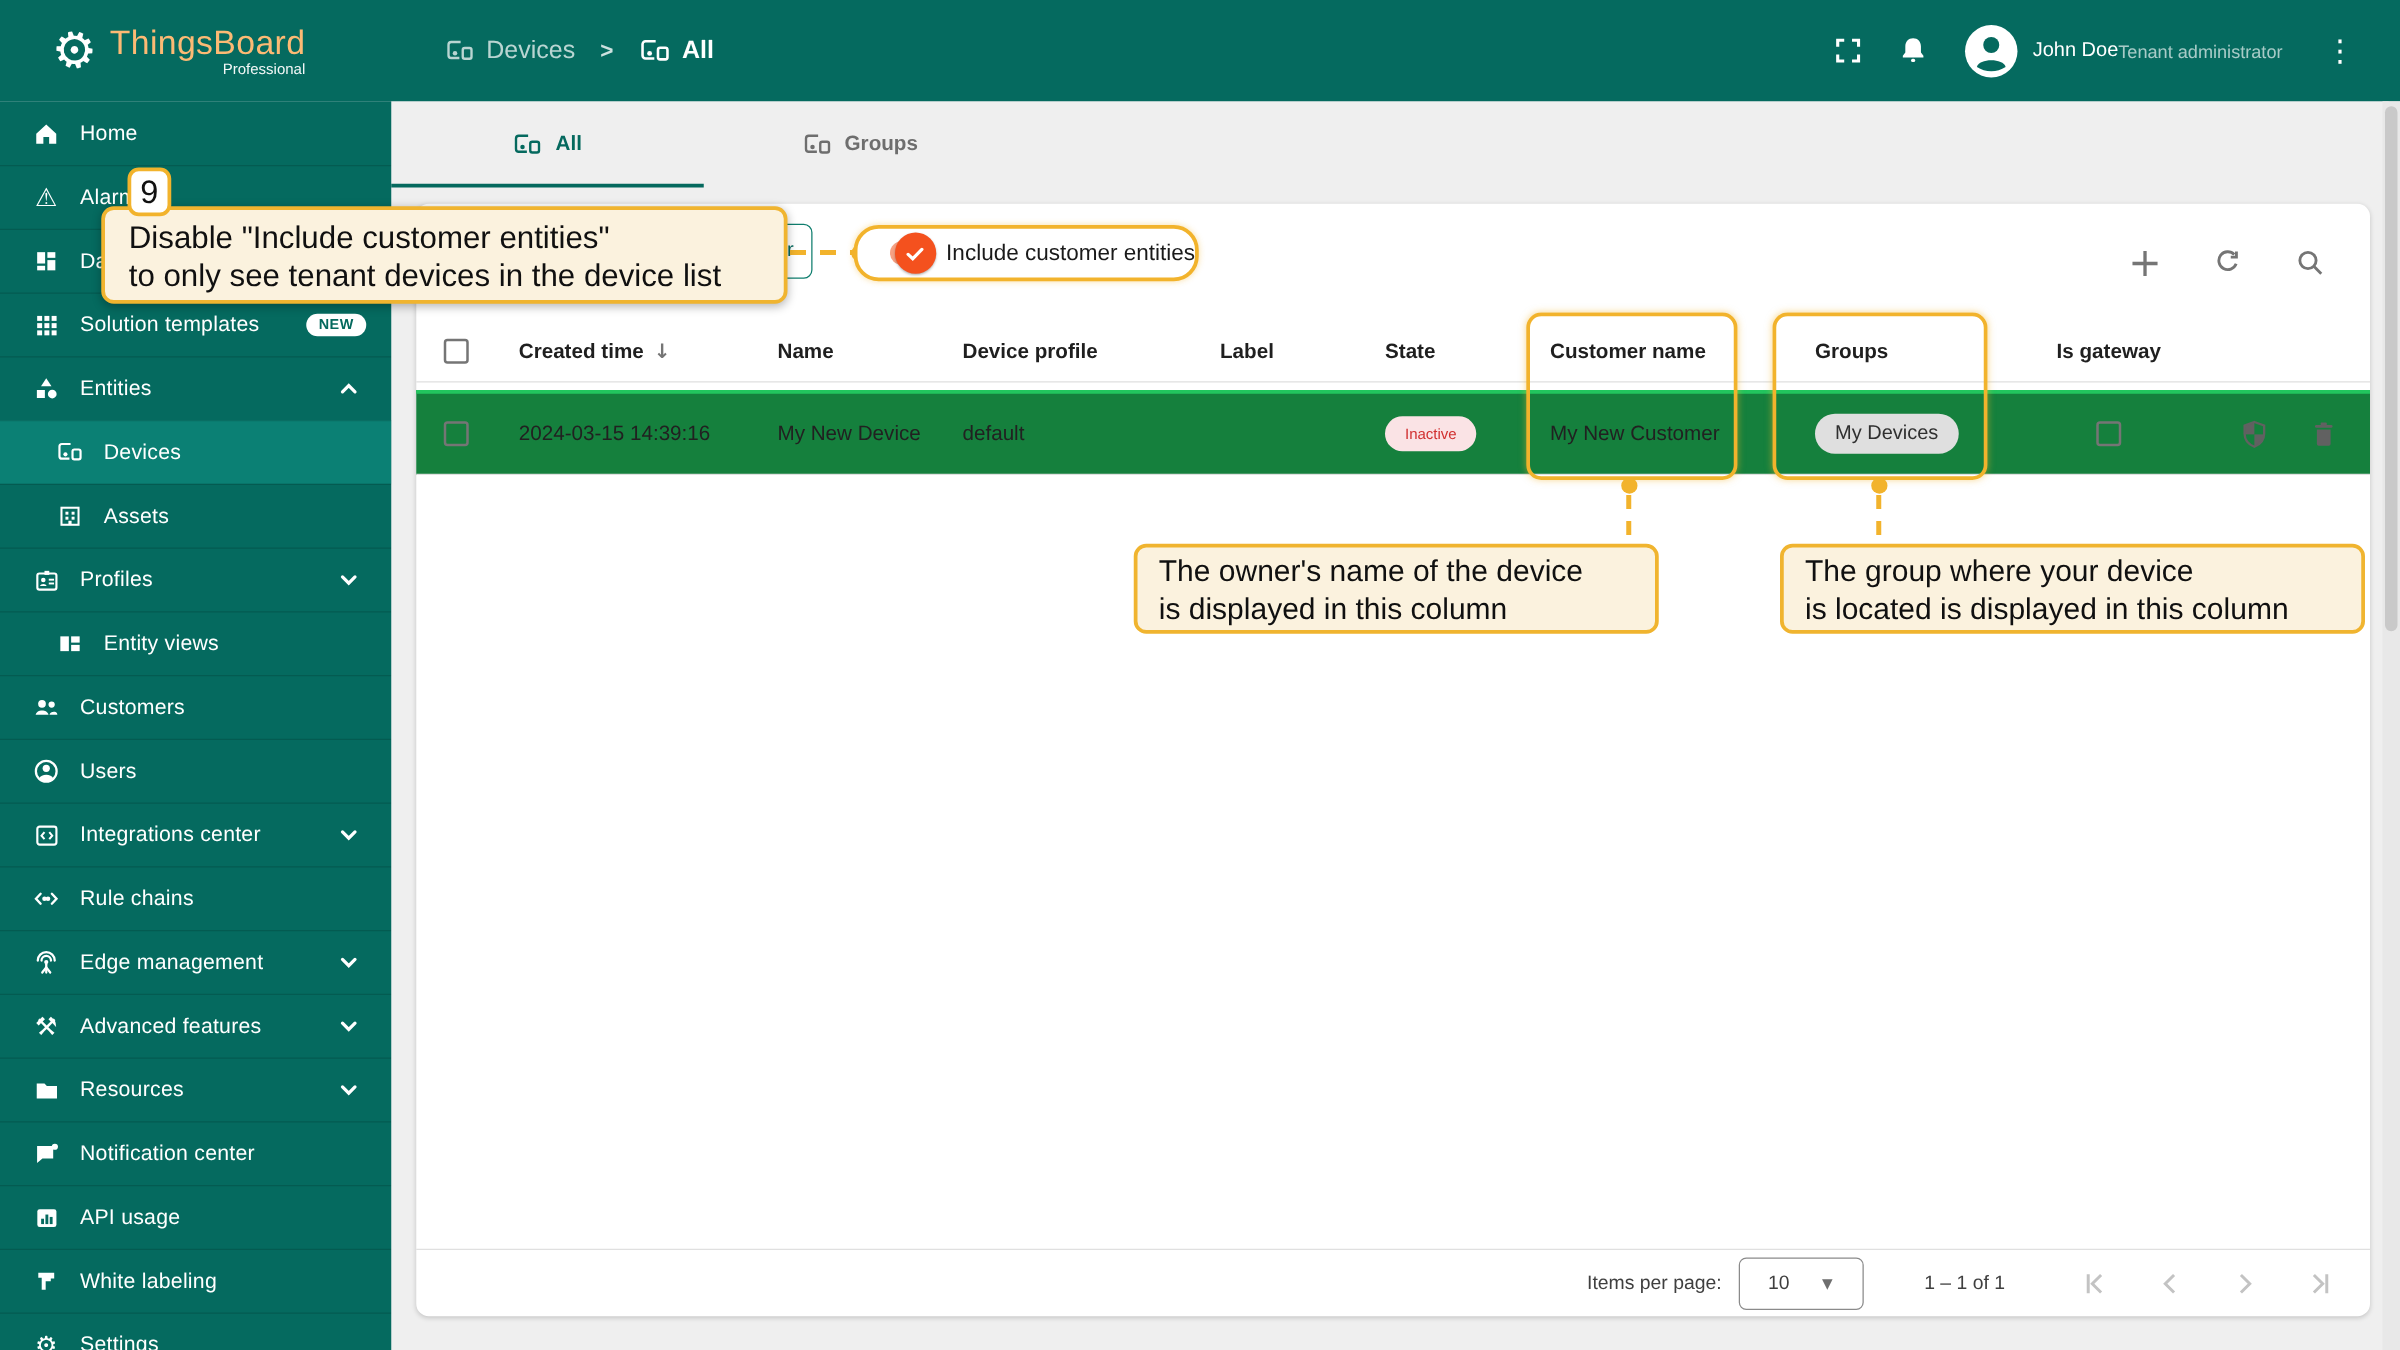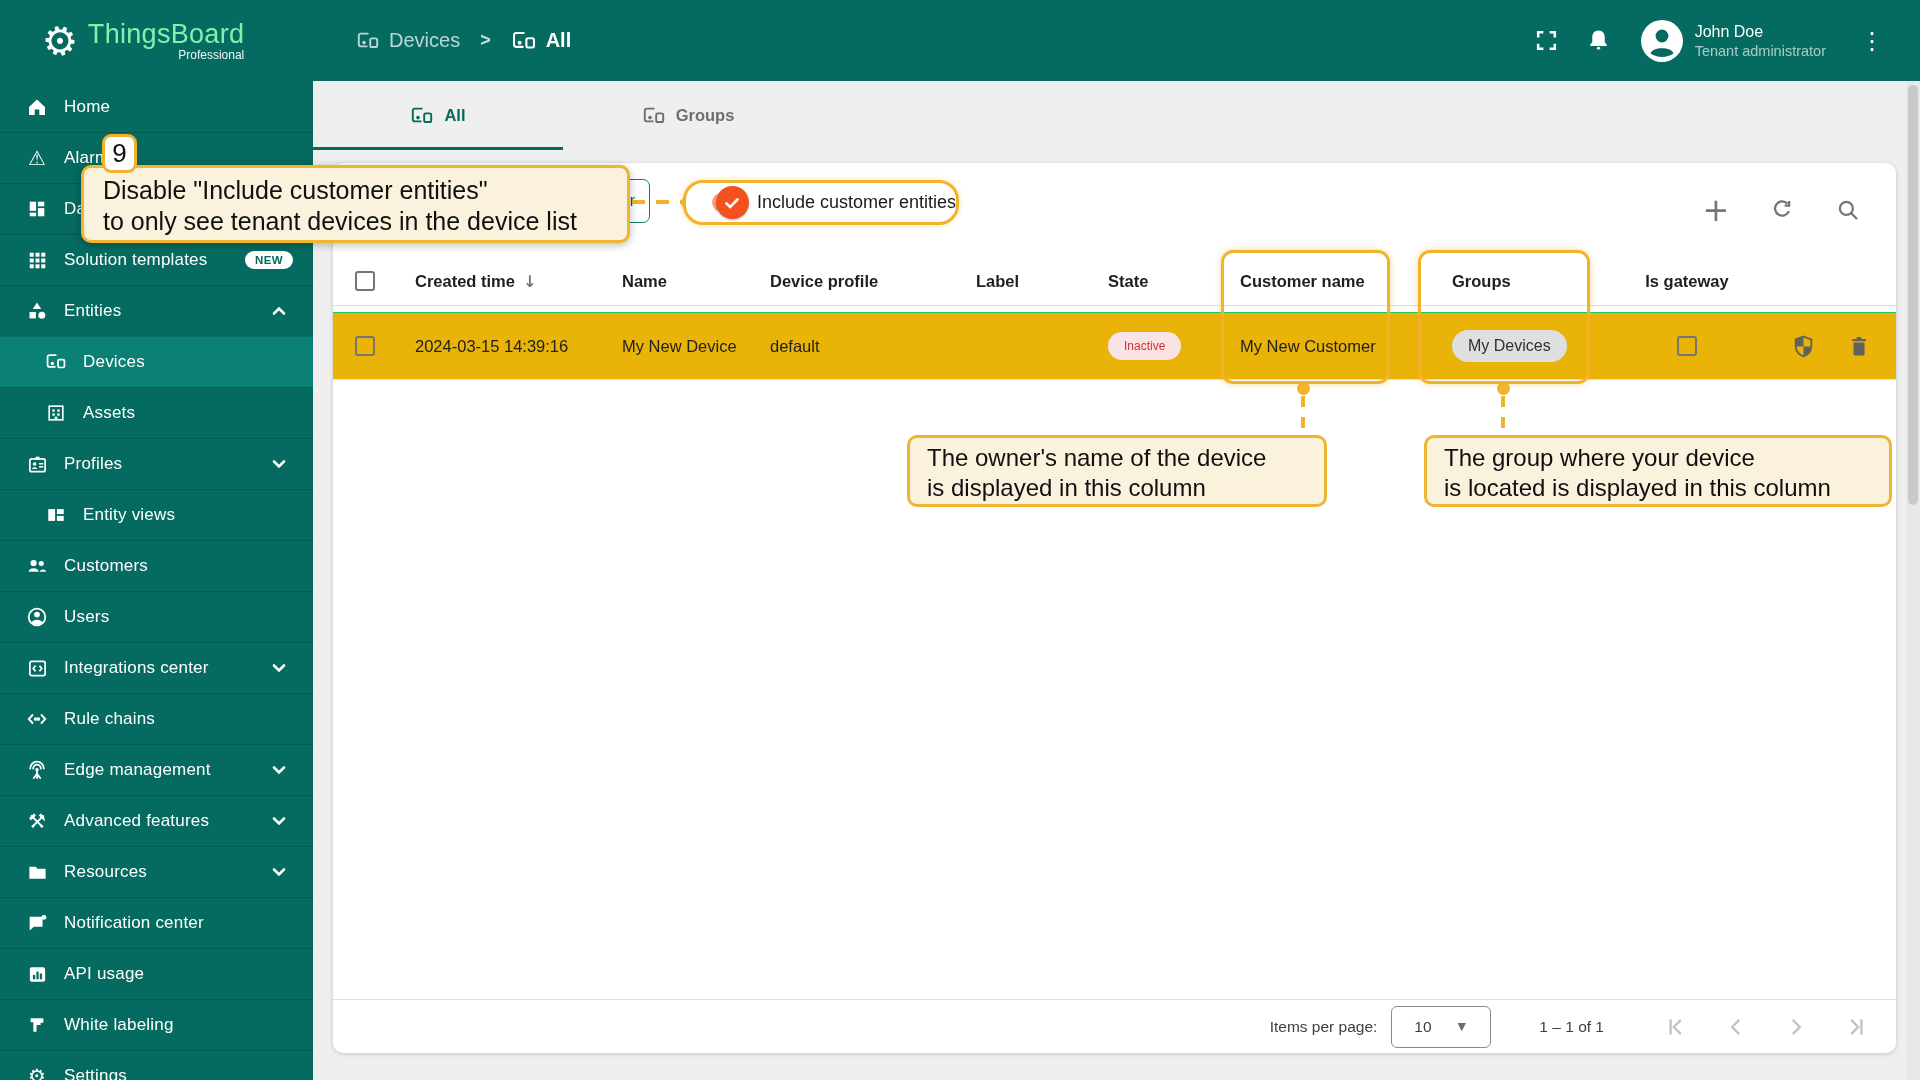--- a/index.html
+++ b/index.html
@@ -5,31 +5,31 @@
   * { margin:0; padding:0; box-sizing:border-box; }
   html,body { width:1920px; height:1080px; overflow:hidden; }
   body { font-family:"Liberation Sans", sans-serif; background:#efefef; position:relative; }
   .glyph { font-family:"DejaVu Sans", sans-serif; }
 
   
   .topbar { position:absolute; left:0; top:0; width:1920px; height:81px; background:#056a5f; display:flex; align-items:center; z-index:10; }
   .logo-area { width:313px; display:flex; align-items:center; padding-left:42px; gap:10px; }
   .logo-gear { color:#fff; font-size:40px; line-height:1; transform:rotate(-14deg); }
   .logo-text { display:flex; flex-direction:column; align-items:flex-end; }
-  .logo-name { color:#86efac; font-size:27px; font-weight:500; letter-spacing:.3px; }
+  .logo-name { color:#fdba74; font-size:27px; font-weight:500; letter-spacing:.3px; }
   .logo-edition { color:#fff; font-size:12px; margin-top:-2px; opacity:.95; }
   .breadcrumb { display:flex; align-items:center; gap:14px; margin-left:43px; }
   .bc-part { display:flex; align-items:center; gap:9px; font-size:20px; }
   .bc-dim { color:rgba(255,255,255,.72); }
   .bc-cur { color:#fff; font-weight:600; }
   .bc-sep { color:rgba(255,255,255,.8); font-size:18px; font-weight:600; margin:0 6px; }
   .top-right { margin-left:auto; display:flex; align-items:center; padding-right:28px; }
   .tb-icon { width:52px; height:52px; display:flex; align-items:center; justify-content:center; color:#fff; cursor:pointer; }
   .avatar { width:42px; height:42px; border-radius:50%; background:#fff; display:flex; align-items:center; justify-content:center; margin:0 12px 0 16px; }
-  .userblock { display:flex; flex-direction:column; margin-right:26px; }
+  .userblock { display:flex; flex-direction:row; margin-right:26px; }
   .user-name { color:#fff; font-size:16px; }
   .user-role { color:rgba(255,255,255,.65); font-size:14.5px; margin-top:2px; }
   .kebab { color:#fff; font-size:24px; letter-spacing:0; cursor:pointer; padding:0 8px; }
 
   
   .sidebar { position:absolute; left:0; top:81px; width:313px; height:999px; background:#056a5f; z-index:5; overflow:hidden; }
   .si { height:51px; display:flex; align-items:center; padding-left:25px; gap:15px; color:#fff; cursor:pointer; border-top:1px solid rgba(0,0,0,.14); }
   .si:first-child { border-top:none; }
   .si-lb { font-size:17px; font-weight:500; letter-spacing:.2px; white-space:nowrap;text-align:center; }
   .si.sub { padding-left:44px; }
@@ -51,21 +51,21 @@
   .tab.active::after { content:""; position:absolute; left:0; bottom:0; width:250px; height:3px; background:#05695e; }
 
   .card { position:absolute; left:20px; top:82px; width:1563px; height:890px; background:#fff; border-radius:10px; box-shadow:0 1px 4px rgba(0,0,0,.18); display:flex; flex-direction:column; }
   .card-toolbar { height:94px; display:flex; align-items:center; justify-content:flex-end; gap:22px; padding-right:26px; }
   .ct-icon { width:44px; height:44px; display:flex; align-items:center; justify-content:center; color:#757575; cursor:pointer; }
   .ct-plus { font-size:32px; font-weight:400; line-height:1; }
 
   .tgrid { display:grid; grid-template-columns:64px 207px 148px 206px 132px 132px 198px 182px 170px 1fr; align-items:center; }
   .thead { height:49px; border-bottom:1px solid #e0e0e0; font-size:16.5px; font-weight:600; color:#1f1f1f; }
   .thead .cell, .trow .cell { padding-left:18px; white-space:nowrap; }
-  .trow { height:68px; margin-top:6px; background:#eab308; border-top:1px solid #22c55e; border-bottom:1px solid #e0e0e0; font-size:16.5px; color:#212121; }
+  .trow { height:68px; margin-top:6px; background:#15803d; border-top:3px solid #22c55e; border-bottom:1px solid #e0e0e0; font-size:16.5px; color:#212121; }
   .sort-arrow { color:#757575; font-size:16px; margin-left:8px; }
   .checkbox { width:20px; height:20px; border:2px solid #757575; border-radius:3px; background:transparent; }
   .cell-center { display:flex; justify-content:center; padding-left:0 !important; }
   .badge-state { display:inline-block; background:#fae3e5; color:#d13030; border-radius:17px; padding:7px 16px; font-size:12px; }
   .chip { display:inline-block; background:#dfdfdf; color:#303030; border-radius:16px; padding:7px 16px; font-size:16px; margin-left:14px; }
   .cell-groups { padding-left:32px !important; }
   .cell-actions { display:flex; gap:30px; justify-content:flex-start; padding-left:12px; color:#616161; }
   .act-icon { width:26px; height:26px; cursor:pointer; display:flex; align-items:center; justify-content:center; }
 
   .tfoot { margin-top:auto; height:54px; border-top:1px solid #e0e0e0; display:flex; align-items:center; justify-content:flex-end; color:#3f3f3f; font-size:15.5px; padding-right:20px; }

